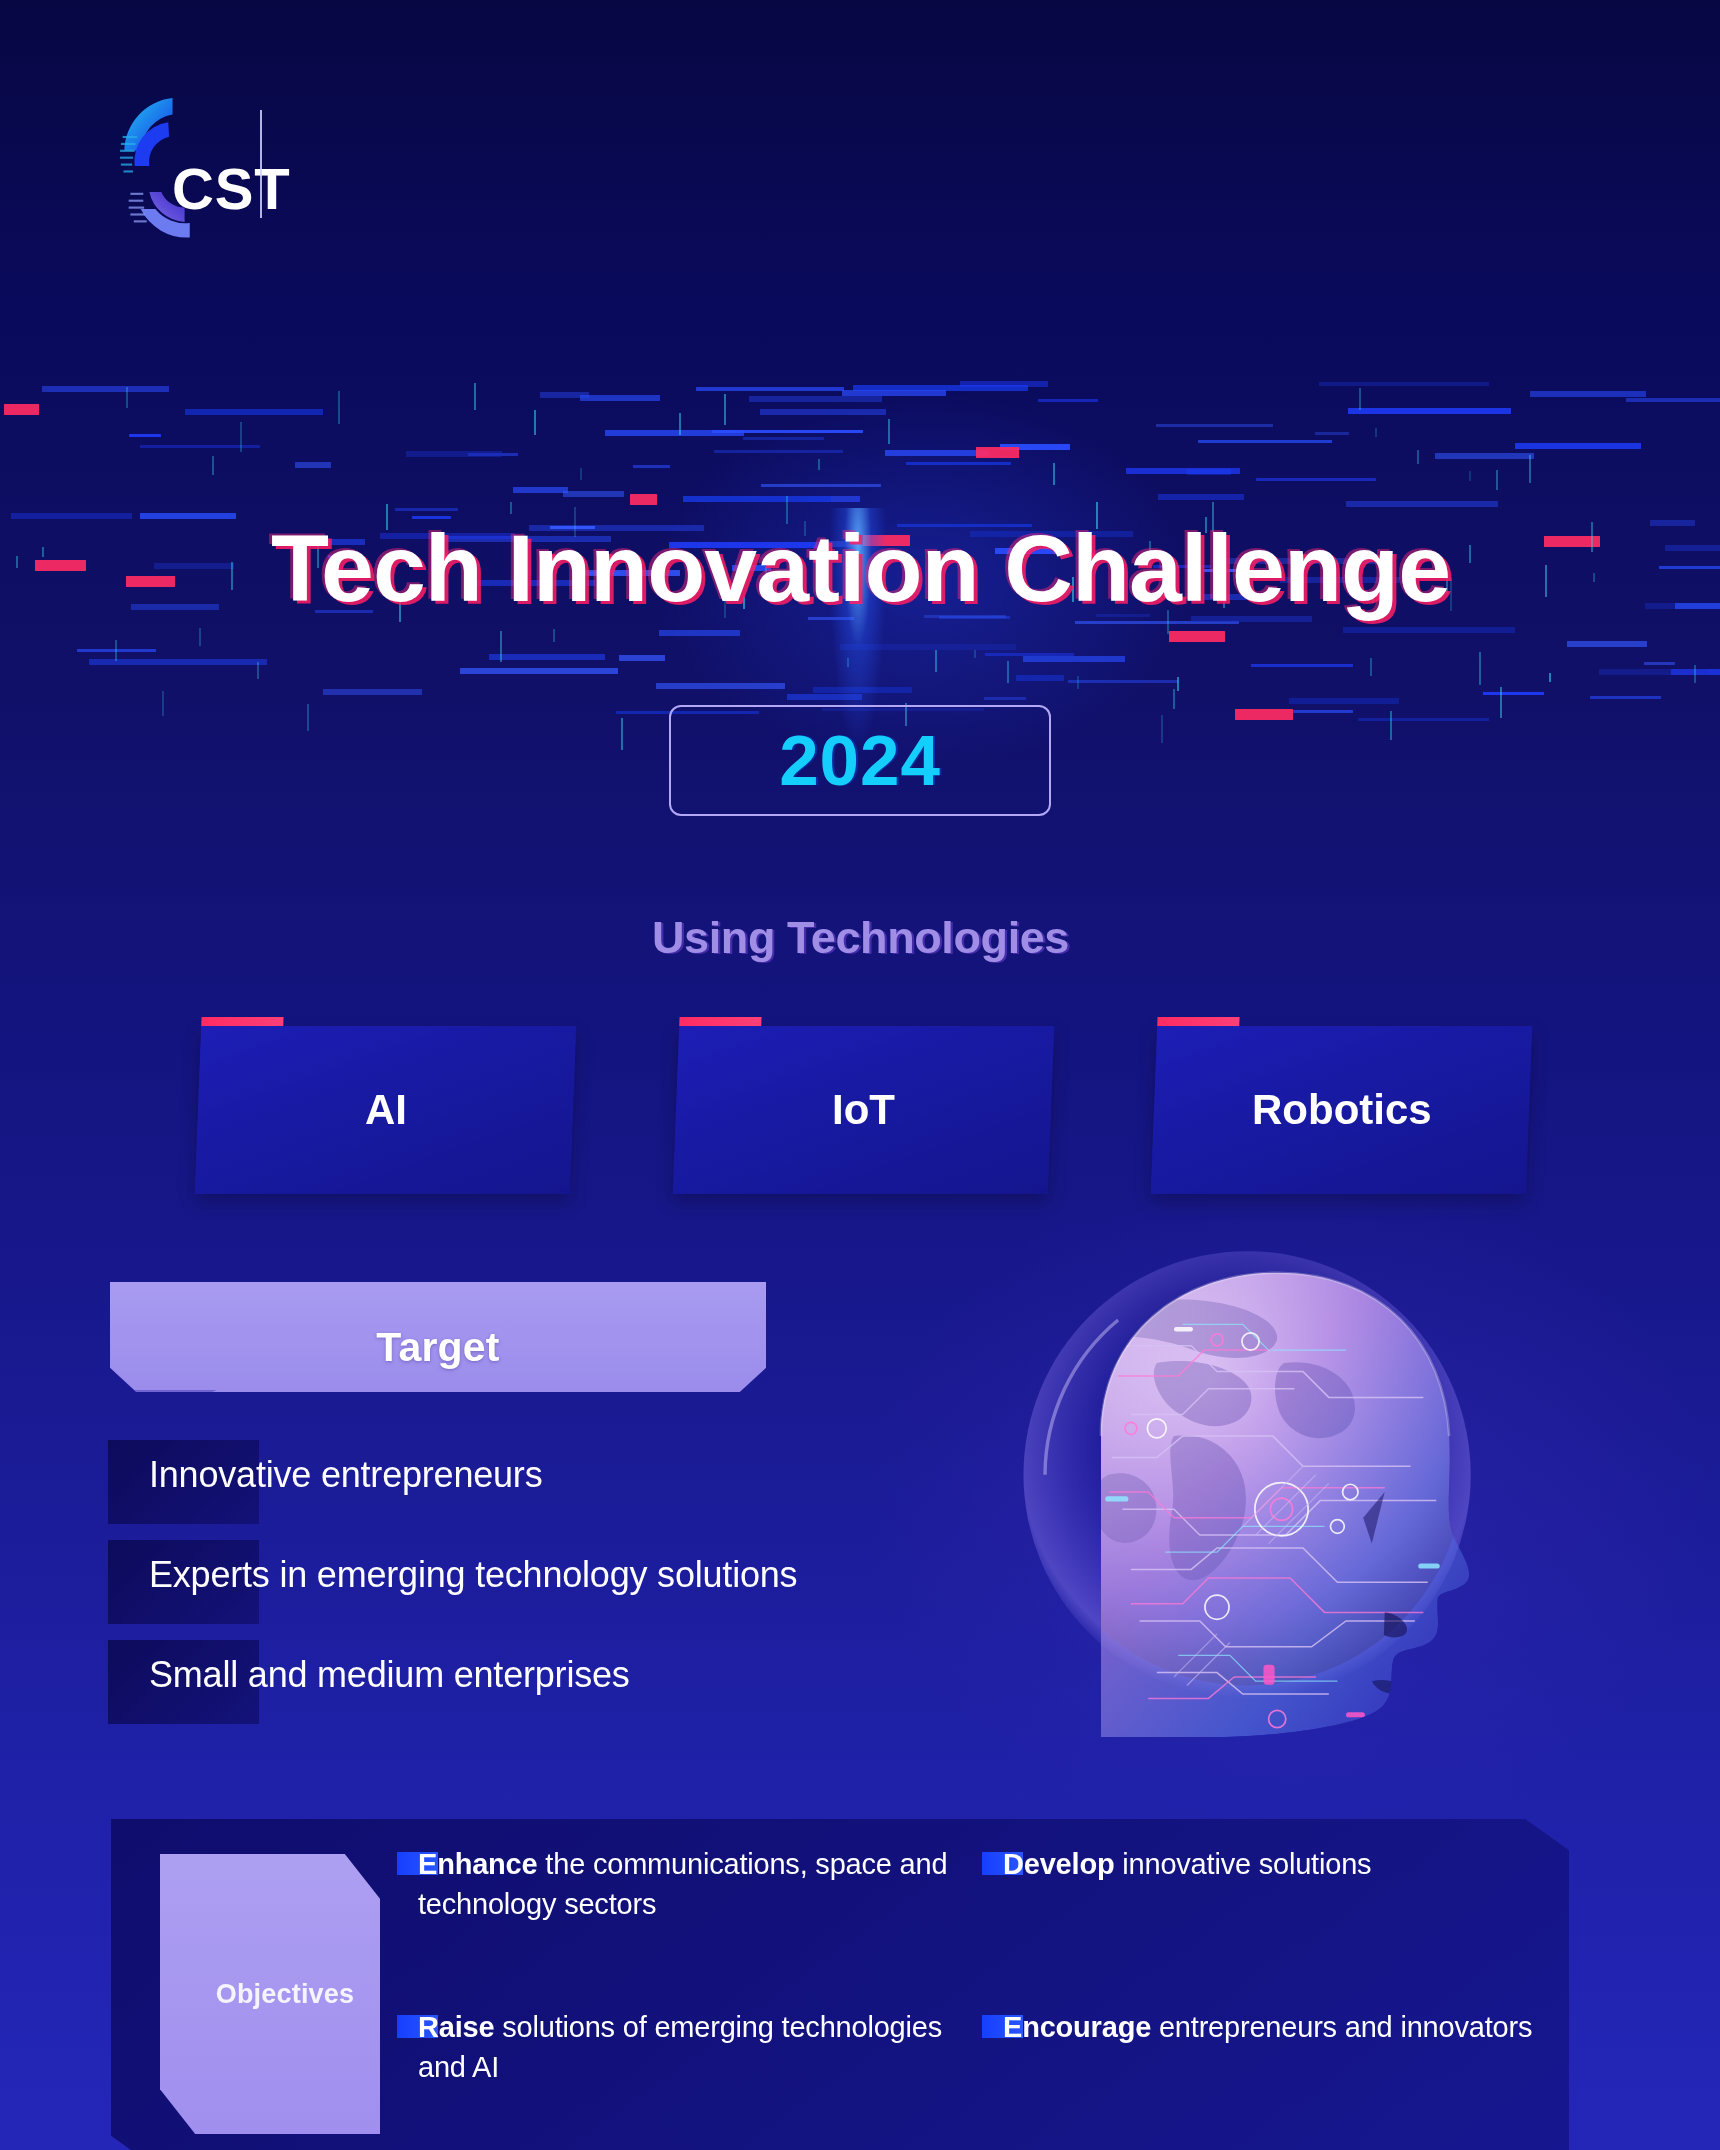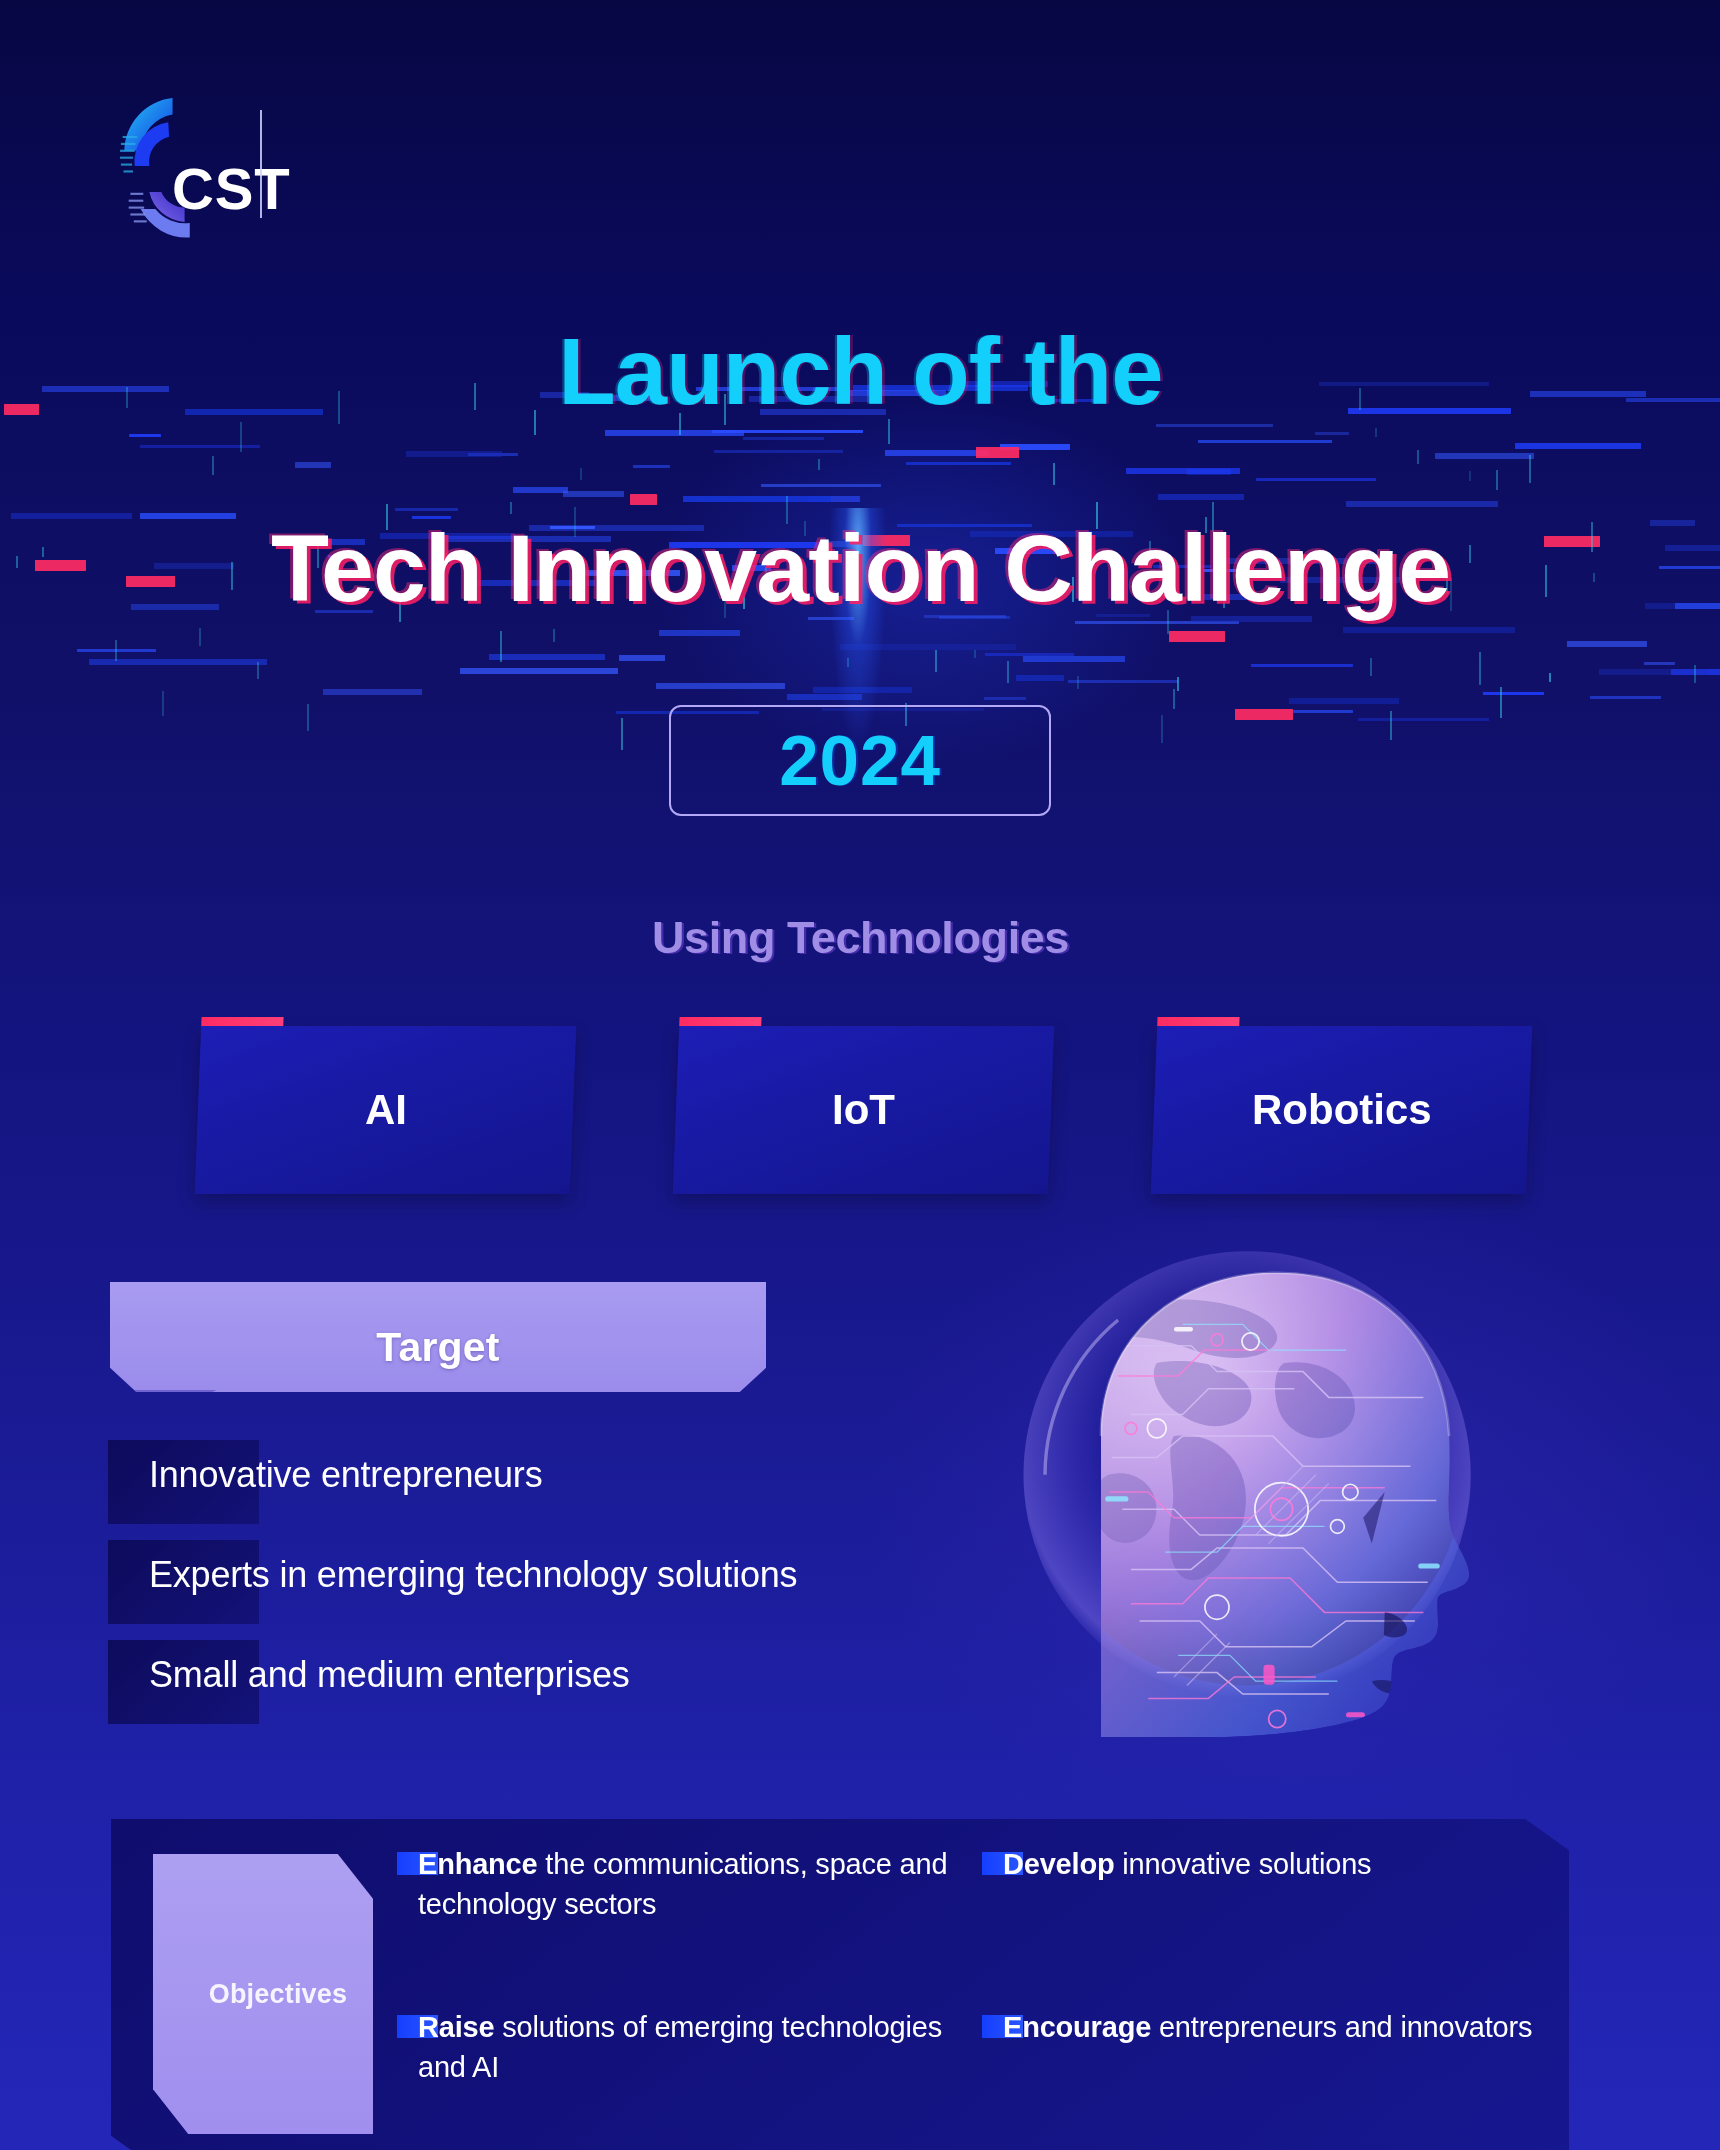--- a/index.html
+++ b/index.html
@@ -124,21 +124,21 @@
     font-size:36px; font-weight:400; white-space:nowrap; letter-spacing:-0.2px; }
 
   
   .objPanel{
     position:absolute; left:111px; top:1819px; width:1458px; height:348px;
     background:linear-gradient(140deg, rgba(14,12,106,.95) 0%, rgba(17,16,120,.92) 45%, rgba(21,22,140,.9) 100%);
     clip-path:polygon(0 0, 97% 0, 100% 9%, 100% 100%, 3% 100%, 0 91%);
     box-shadow:0 10.3px 26px rgba(0,0,0,.25);
   }
   .objTab{
-    position:absolute; left:153px; top:1854px; width:220px; height:280px;
+    position:absolute; left:160px; top:1854px; width:220px; height:280px;
     background:linear-gradient(180deg,#ad9ff2,#a08fee);
     clip-path:polygon(0 0, 84% 0, 100% 16%, 100% 100%, 16% 100%, 0 84%);
     display:flex; align-items:center; justify-content:center;padding-left:30px;
   }
   .objTab span{ color:#f6f4ff; font-size:27px; font-weight:700; letter-spacing:0.2px; }
   .objGrid{ position:absolute; left:400px; top:1845px; width:1136px; height:301px; }
   .objItem{ position:absolute; width:551px; }
   .objItem .bullet{
     position:absolute; left:-2.6px; top:6.9px; width:41px; height:23px;
     background:linear-gradient(90deg,#153fff,#2a55ff);
@@ -383,21 +383,20 @@
           <rect x="48" y="280" width="36" height="5"></rect>
             <rect x="52" y="296" width="34" height="5"></rect>
           <rect x="60" y="312" width="30" height="5"></rect>
         </g>
       </svg>
       <div class="txt">CST</div>
     </div>
     <div class="divider"></div>
   </div>
 
-  <div class="t-launch">Launch of the</div>
   <div class="t-challenge">Tech Innovation Challenge</div>
   <div class="yearbox">
     <span>2024</span>
   </div>
 
   <div class="sec-using">Using Technologies</div>
   <div class="techrow">
     <div class="techcard" id="tc0">
       <div class="bar"></div>
       <span>AI</span>

